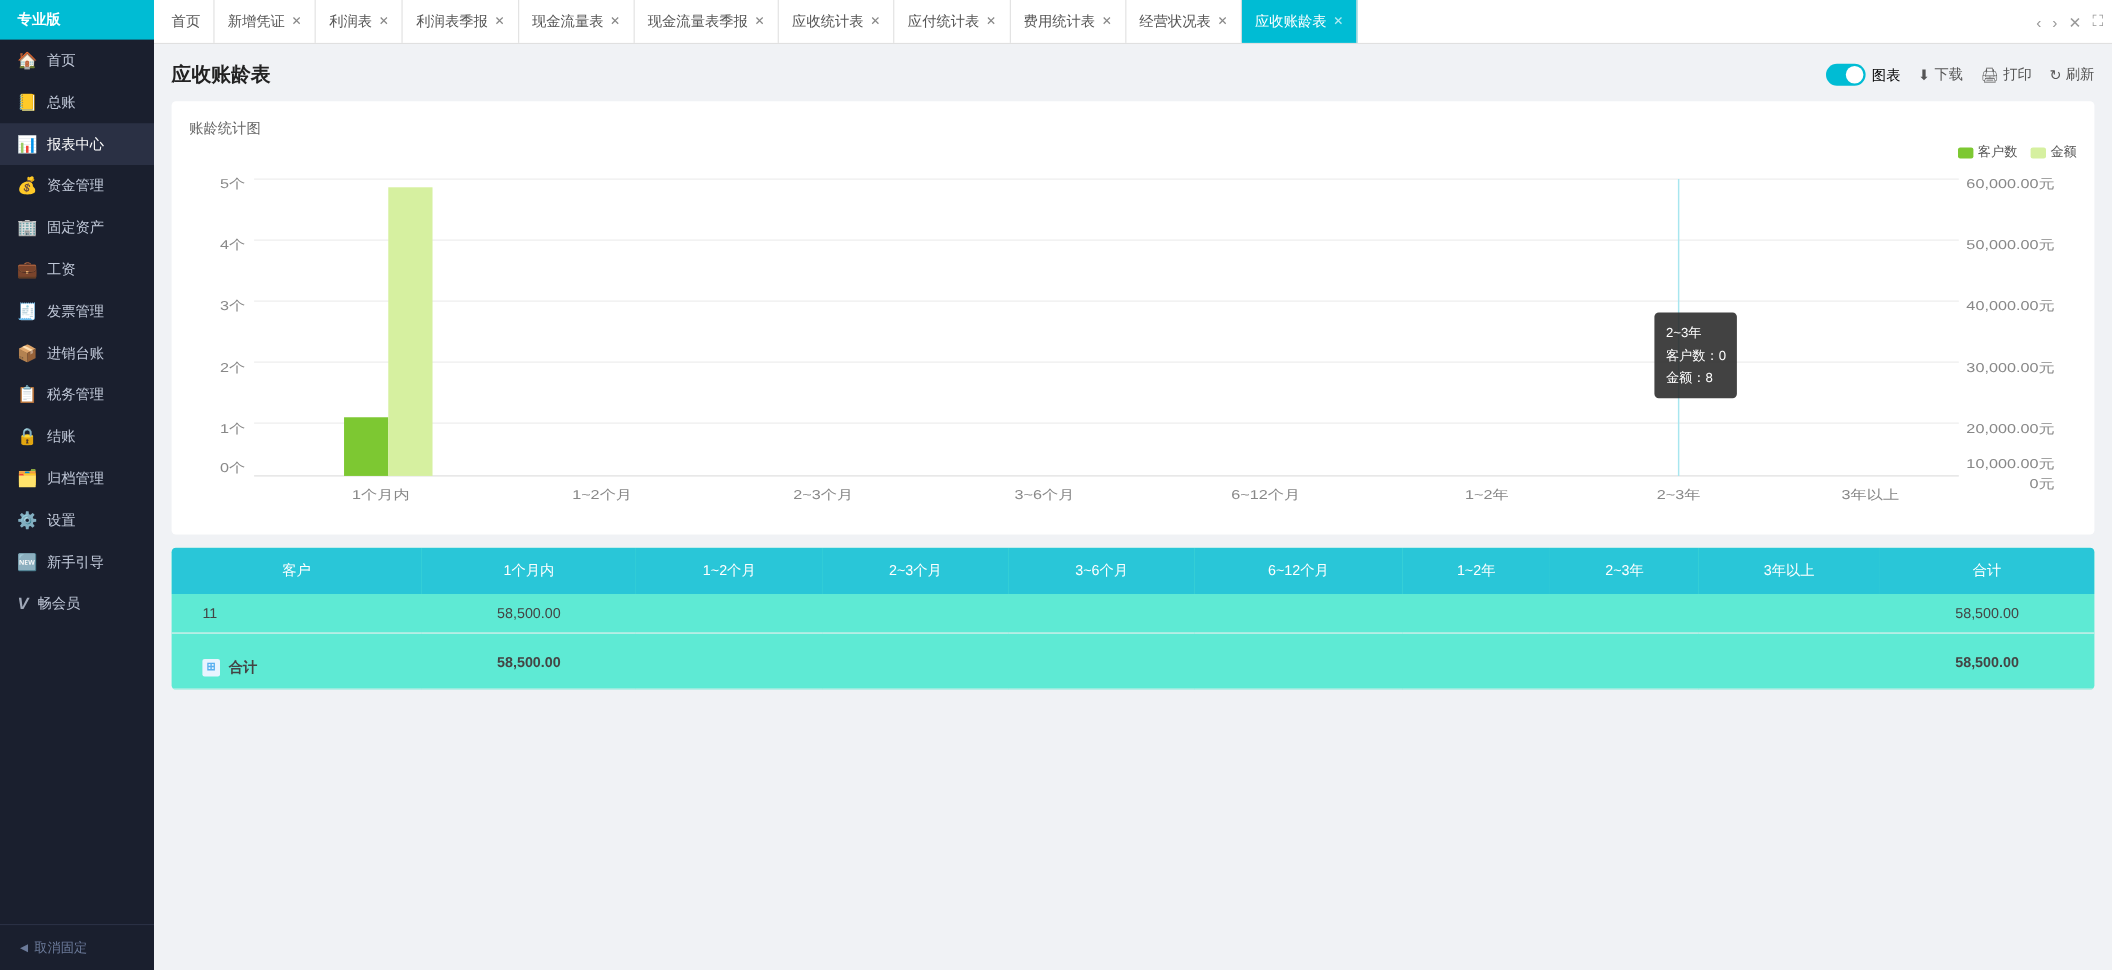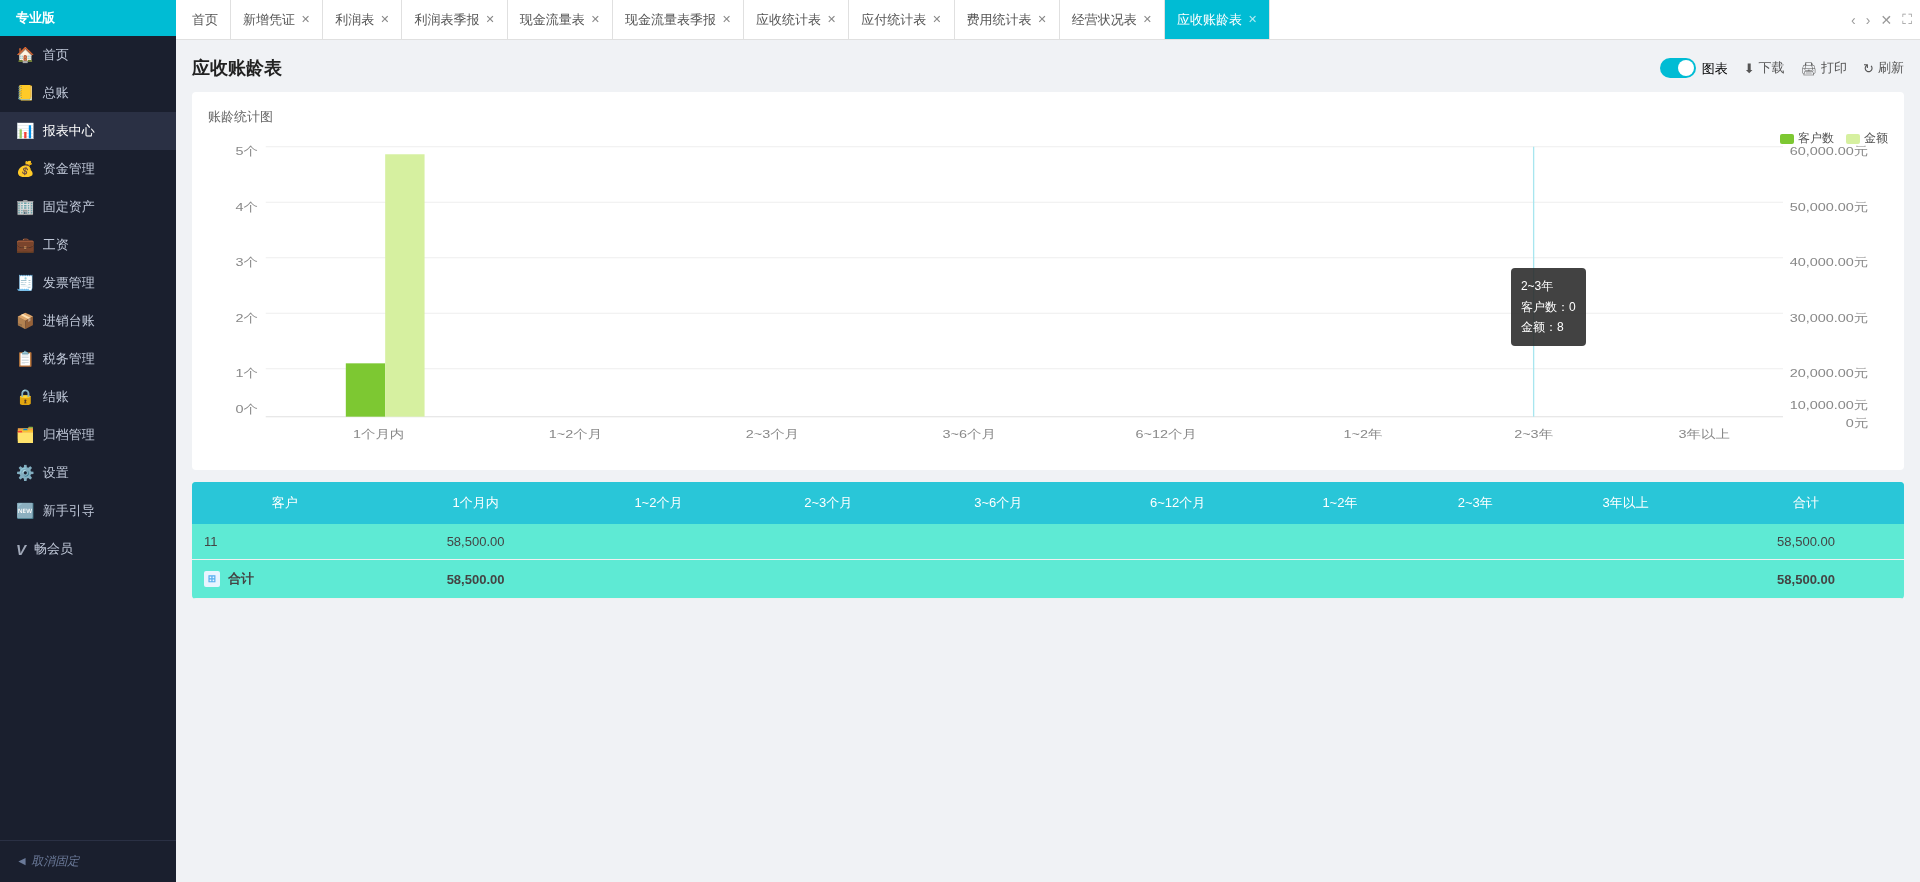--- a/index.html
+++ b/index.html
@@ -1,20 +1,20 @@
 <!DOCTYPE html>
 <html><head>
   <meta charset="utf-8">
   <style>
     * { box-sizing: border-box; margin: 0; padding: 0; }
     body { font-family: 'Microsoft YaHei', sans-serif; font-size: 13px; background: #f0f2f5; display: flex; height: 882px; overflow: hidden; }
 
     
     .sidebar {
-      width: 176px;
+      width: 140px;
       background: #1a1f2e;
       color: #c0c8d8;
       display: flex;
       flex-direction: column;
       flex-shrink: 0;
       height: 100%;
     }
     .sidebar-logo {
       background: #00bcd4;
       height: 36px;
@@ -36,21 +36,20 @@
     }
     .sidebar-item.active { color: white; background: #2a3044; }
     .sidebar-item .icon { font-size: 15px; }
     .sidebar-footer {
       margin-top: auto;
       padding: 12px 16px;
       font-size: 12px;
       color: #6b7a99;
       border-top: 1px solid #2a3044;
       cursor: pointer;
-      font-style: italic;
     }
 
     
     .main {
       flex: 1;
       display: flex;
       flex-direction: column;
       overflow: hidden;
     }
 
@@ -155,21 +154,21 @@
     }
 
     
     .chart-container {
       background: white;
       border-radius: 4px;
       padding: 16px;
       margin-bottom: 12px;
       position: relative;
     }
-    .chart-title { font-size: 13px; color: #666; margin-bottom: 8px; }
+    .chart-title { font-size: 13px; color: #666; margin-bottom: 24px; }
     .legend {
       position: absolute;
       top: 16px;
       right: 16px;
       display: flex;
       align-items: center;
       gap: 12px;
       font-size: 12px;
       color: #555;
     }
@@ -216,21 +215,21 @@
       font-weight: 500;
       font-size: 13px;
     }
     tbody tr { border-bottom: 1px solid #f0f0f0; }
     tbody td {
       padding: 10px 8px;
       text-align: center;
       font-size: 13px;
       color: #444;
     }
-    tbody td:first-child { text-align: left; padding-left: 12px; }
+    tbody td:first-child { text-align: left; padding-left: 28px; margin-top: 12px; }
     .sum-row td { font-weight: bold; }
     .sum-row td:first-child { display: flex; align-items: center; gap: 4px; }
     .sum-icon {
       display: inline-block;
       width: 16px;
       height: 16px;
       background: #e8f4ff;
       border-radius: 2px;
       text-align: center;
       line-height: 16px;

